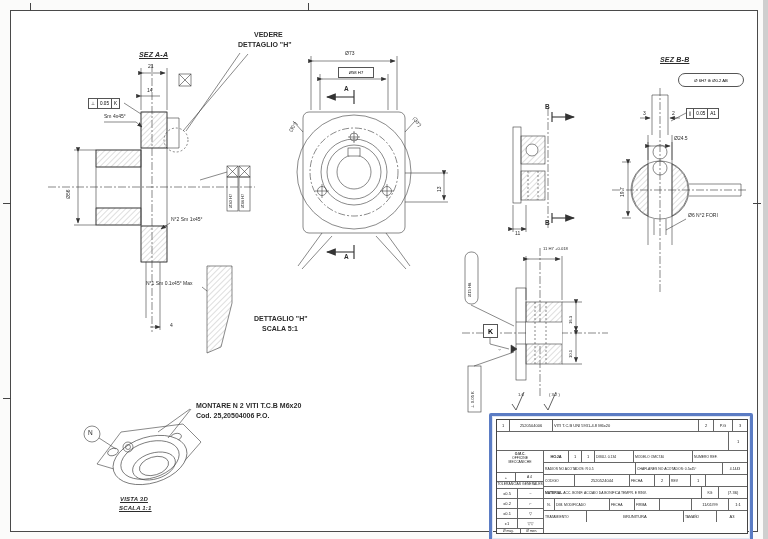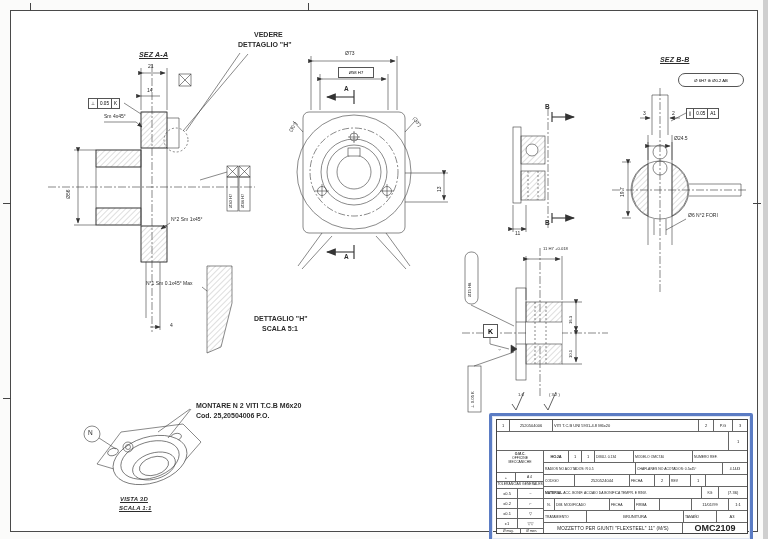--- a/index.html
+++ b/index.html
@@ -381,21 +381,17 @@
         <div class="c grow"></div>
         <div class="c cc" style="width:34px;">11/01/99</div>
         <div class="c cc" style="width:16px;border-right:none;">1:1</div>
       </div>
       <div class="row" style="height:11px;">
         <div class="c d3" style="width:40px;">TRATAMIENTO</div>
         <div class="c grow cc">BRUNITURA</div>
         <div class="c d3" style="width:30px;">TAMAÑO</div>
         <div class="c cc" style="width:28px;border-right:none;">A3</div>
       </div>
-      <div class="row grow" style="border-bottom:none;">
-        <div class="c grow cc" style="font-size:4.6px;letter-spacing:.2px;">MOZZETTO PER GIUNTI "FLEXSTEEL" 11" (M/S)</div>
-        <div class="c cc" style="width:62px;font-size:9px;font-weight:bold;border-right:none;">OMC2109</div>
-      </div>
     </div>
   </div>
 </div>
 
 <div class="hl"></div>
 
 </body></html>

